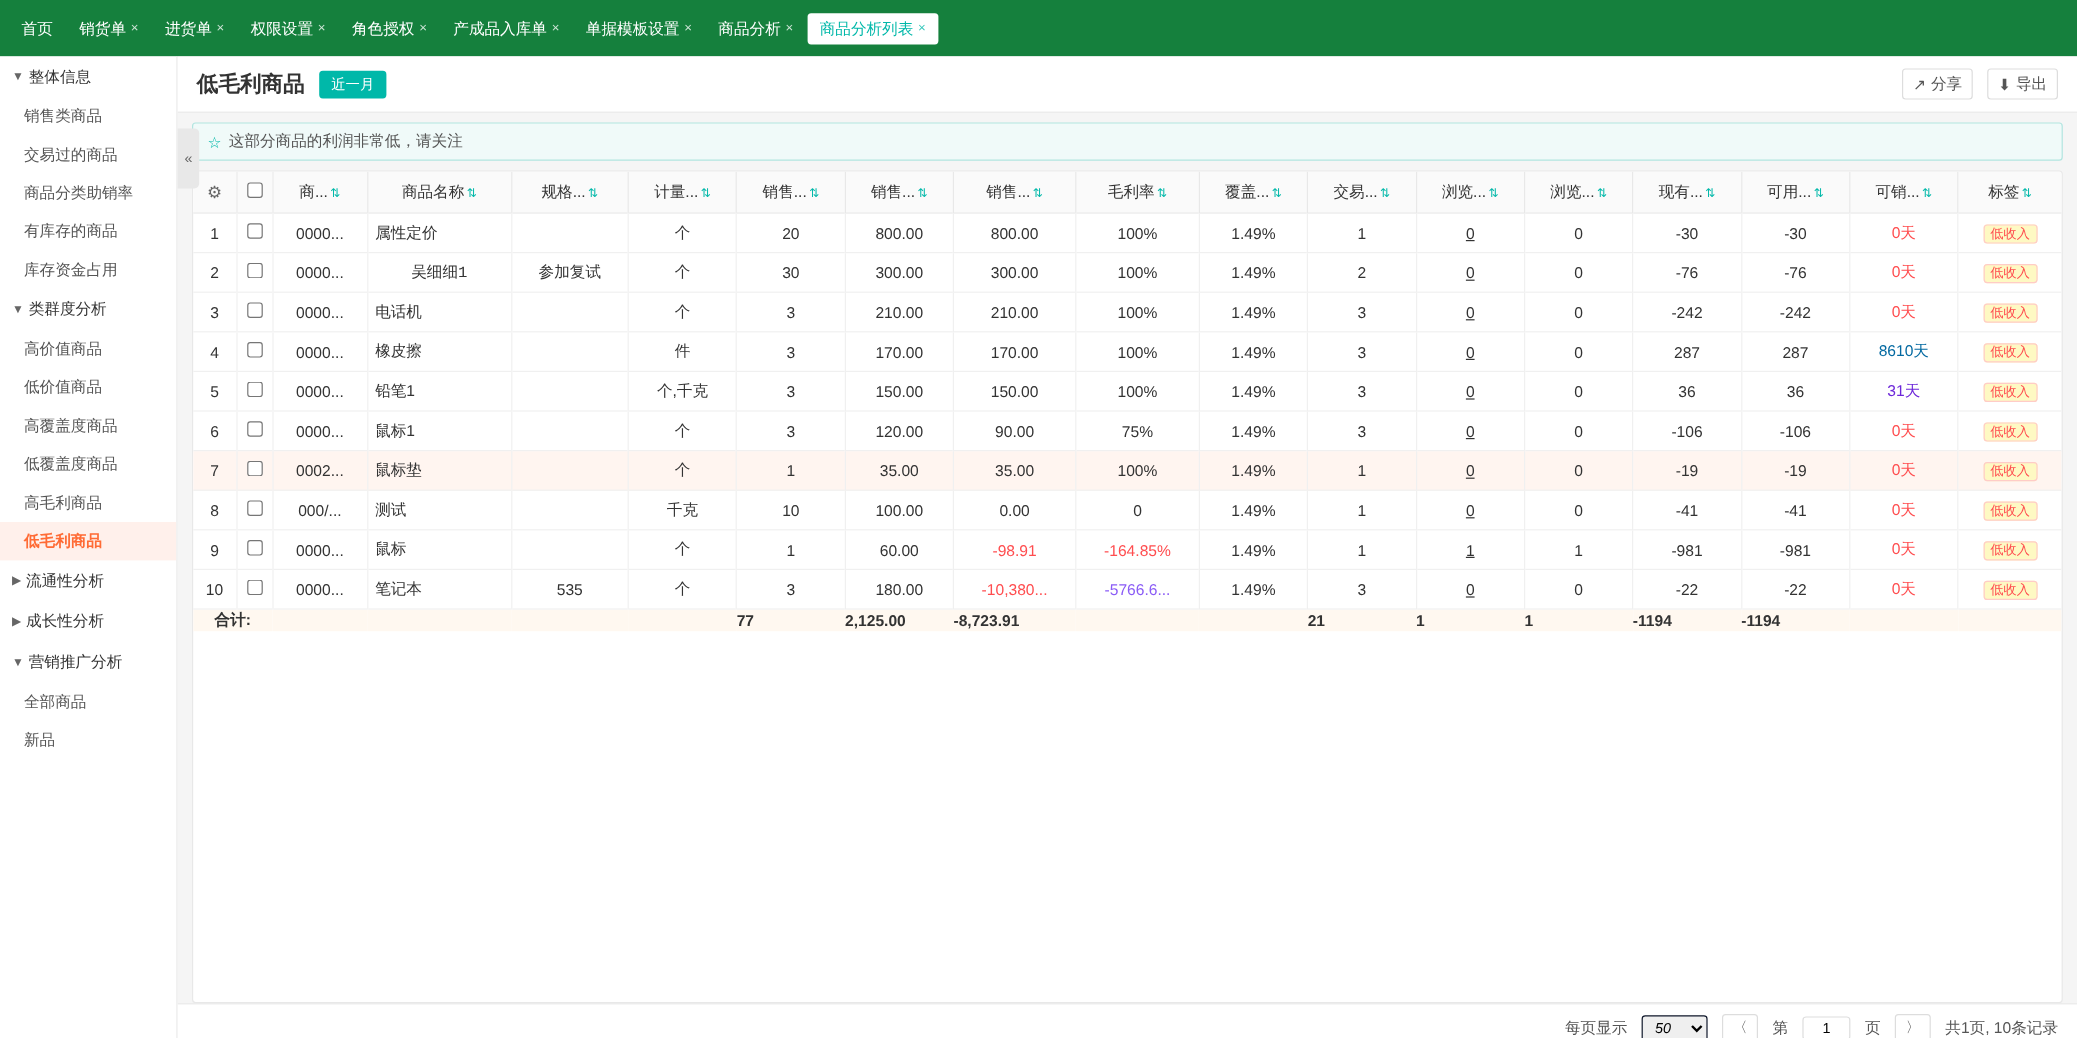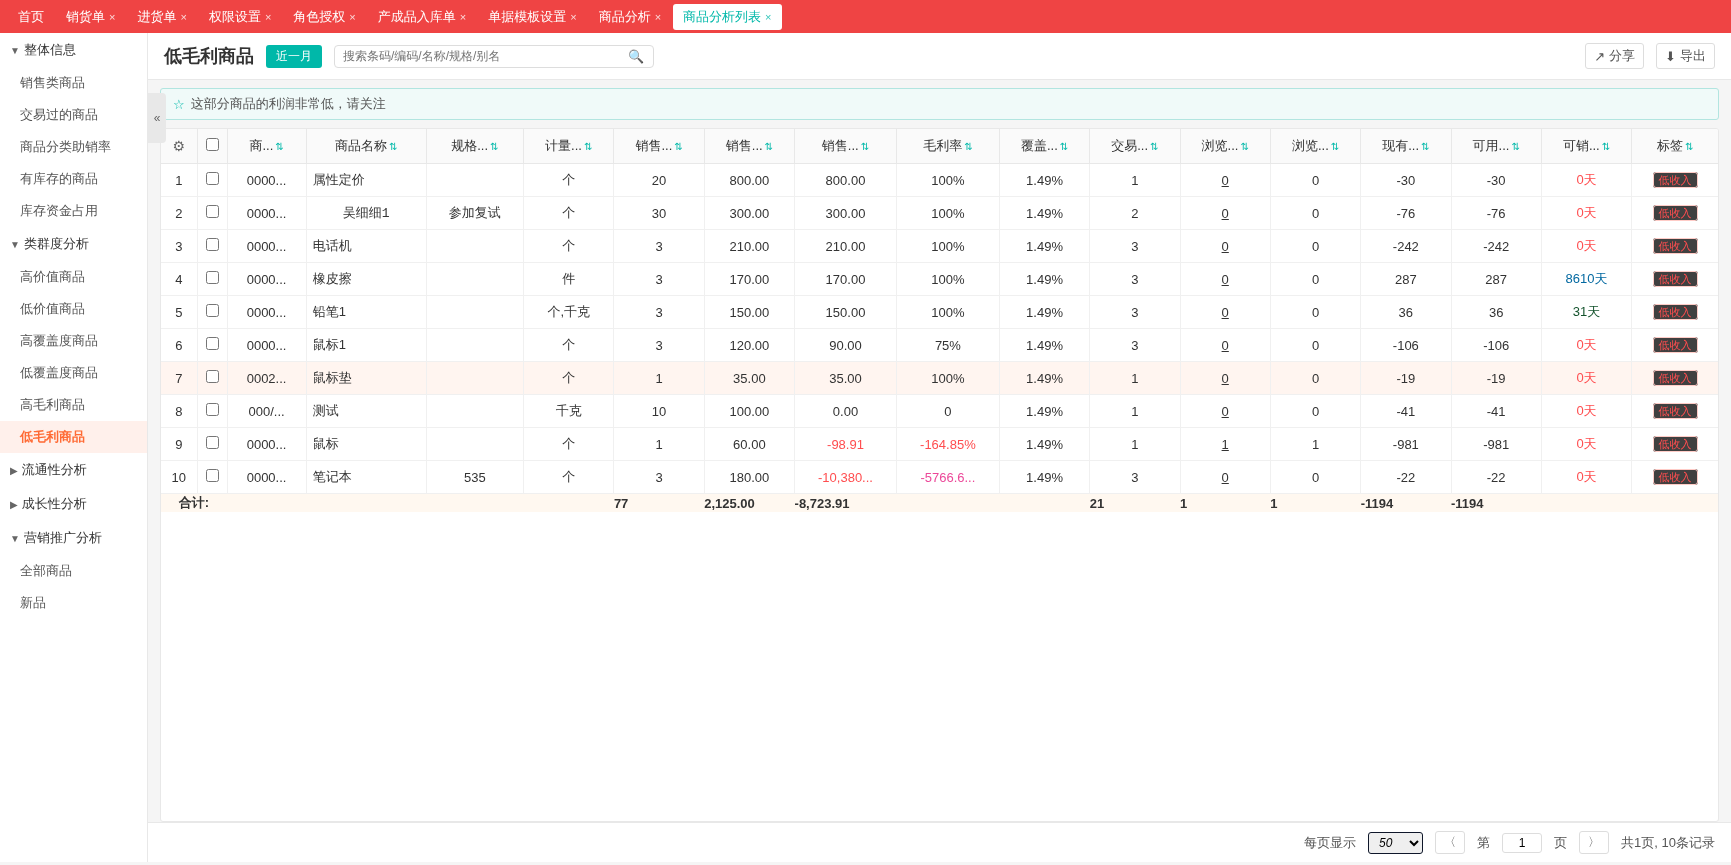--- a/index.html
+++ b/index.html
@@ -1,23 +1,23 @@
 <!DOCTYPE html>
 <html><head>
   <meta charset="utf-8">
   <style>
     * { box-sizing: border-box; margin: 0; padding: 0; font-family: 'Microsoft YaHei', Arial, sans-serif; font-size: 13px; }
     body { background: #f5f5f5; min-height: 865px; overflow-x: hidden; }
 
     
     .top-nav {
-      background: #ef4444;
-      display: flex;
-      align-items: center;
-      height: 33px;
+      background: #15803d;
+      display: flex;
+      align-items: center;
+      height: 47px;
       padding: 0 8px;
       gap: 2px;
     }
     .nav-item {
       color: #fff;
       padding: 4px 10px;
       cursor: pointer;
       border-radius: 3px;
       white-space: nowrap;
       font-size: 13px;
@@ -196,21 +196,21 @@
     tbody tr.highlighted { background: #fff5f0; }
     tbody td {
       padding: 7px 6px;
       text-align: center;
       color: #333;
       border-right: 1px solid #f0f0f0;
       white-space: nowrap;
     }
     tbody td:last-child { border-right: none; }
     .tag-low-income {
-      background: #404040;
+      background: #fef9c3;
       color: #ff4d4f;
       border: 1px solid #ffccc7;
       border-radius: 3px;
       padding: 1px 5px;
       font-size: 11px;
     }
     .underline { text-decoration: underline; cursor: pointer; }
     
     
     input[type="checkbox"] { cursor: pointer; }
@@ -349,24 +349,20 @@
     <div class="sidebar-item">新品</div>
   </div>
 
   <div class="collapse-btn">«</div>
 
   <div class="main-content">
 
     <div class="page-header">
       <span class="page-title">低毛利商品</span>
       <button class="time-filter-btn">近一月</button>
-      <div class="search-box">
-        <input type="text" placeholder="搜索条码/编码/名称/规格/别名" style="">
-        <span style="color:#999;">🔍</span>
-      </div>
       <div class="header-actions">
         <button class="header-action-btn">
           <span>↗</span>
           <span>分享</span>
         </button>
         <button class="header-action-btn">
           <span>⬇</span>
           <span>导出</span>
         </button>
       </div>
@@ -497,21 +493,21 @@
     <td>3</td>
     <td>150.00</td>
     <td style="">150.00</td>
     <td style="">100%</td>
     <td>1.49%</td>
     <td>3</td>
     <td class="underline">0</td>
     <td>0</td>
     <td>36</td>
     <td>36</td>
-    <td style="color:#14532d;">31天</td>
+    <td style="color:#6d28d9;">31天</td>
     <td><span class="tag-low-income">低收入</span></td>
   </tr>
             <tr>
     <td>6</td>
     <td><input type="checkbox" style=""></td>
     <td>0000...</td>
     <td style="text-align:left;">鼠标1</td>
     <td></td>
     <td>个</td>
     <td>3</td>
@@ -590,21 +586,21 @@
             <tr>
     <td>10</td>
     <td><input type="checkbox" style=""></td>
     <td>0000...</td>
     <td style="text-align:left;">笔记本</td>
     <td>535</td>
     <td>个</td>
     <td>3</td>
     <td>180.00</td>
     <td style="color:#ff4d4f;">-10,380...</td>
-    <td style="color:#ec4899;">-5766.6...</td>
+    <td style="color:#8b5cf6;">-5766.6...</td>
     <td>1.49%</td>
     <td>3</td>
     <td class="underline">0</td>
     <td>0</td>
     <td>-22</td>
     <td>-22</td>
     <td style="color:#ff4d4f;">0天</td>
     <td><span class="tag-low-income">低收入</span></td>
   </tr>
           </tbody>

